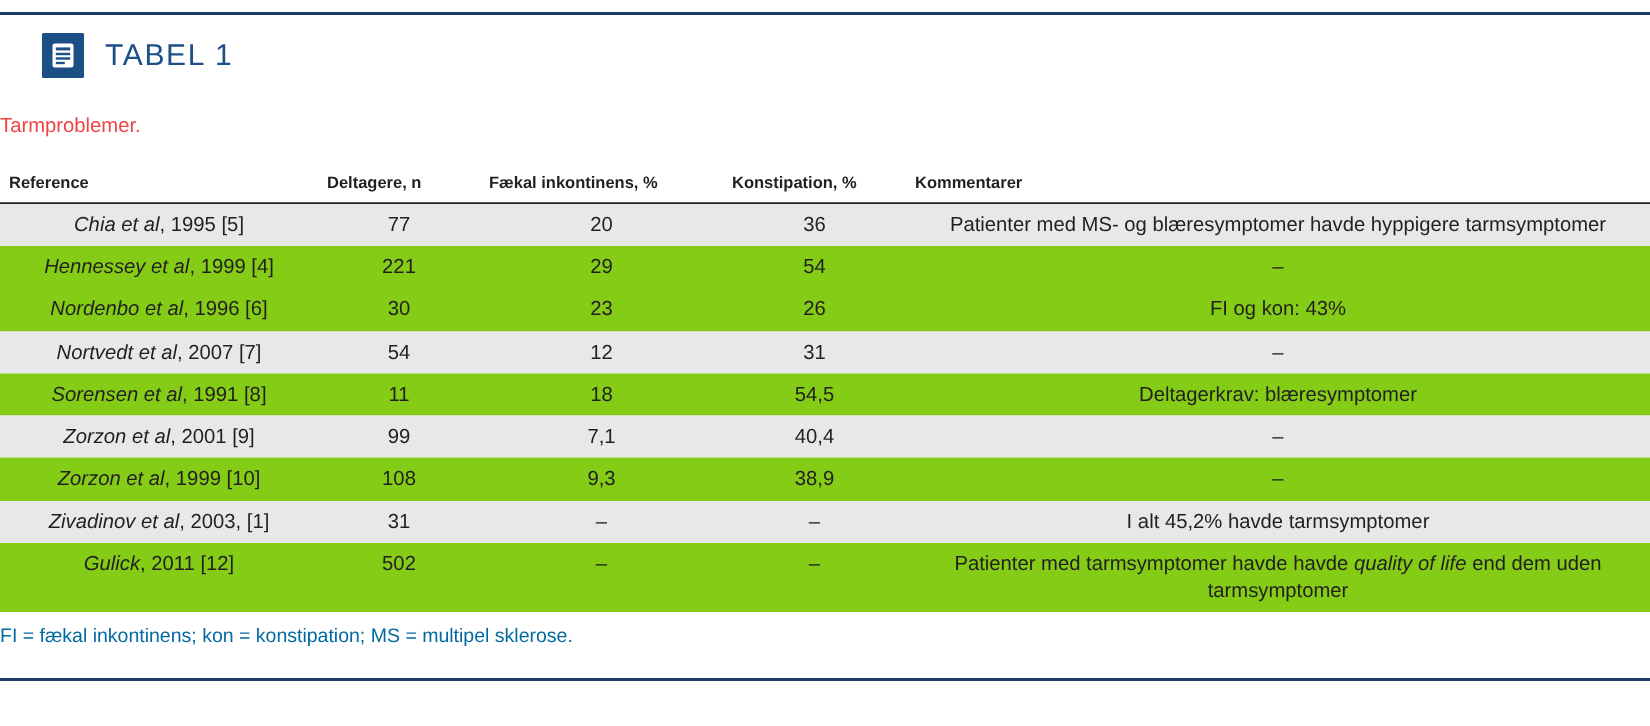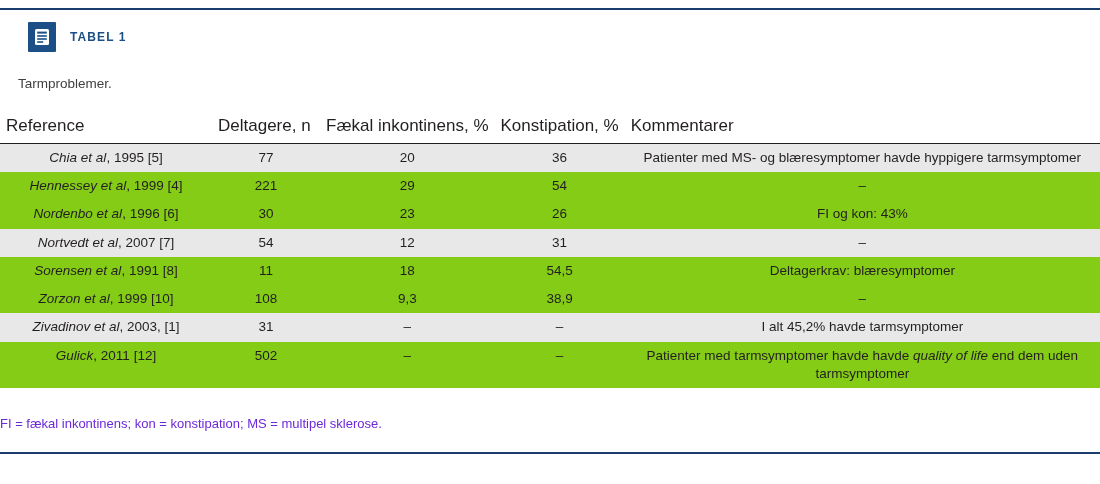--- a/index.html
+++ b/index.html
@@ -49,44 +49,43 @@
     height: 30px;
     background: #1b4f86;
     display: flex;
     align-items: center;
     justify-content: center;
     border-radius: 1px;
   }
   .header-icon svg { display: block; }
   .header-title {
     color: #1b4f86;
-    font-size: 12px;
-    font-weight: bold;
+    font-size: 20px;
+    font-weight: normal;
     letter-spacing: 1.1px;
   }
   .caption {
     position: absolute;
     top: 76px;
     left: 0px;
     font-size: 13.5px;
-    color: #404040;
-    padding-left: 18px;
+    color: #ef4444;
   }
   table.data {
     position: absolute;
     top: 112px;
     left: 0px;
     width: 1100px;
     border-collapse: collapse;
     font-size: 13.5px;
   }
   table.data th {
     text-align: left;
-    font-weight: normal;
-    font-size: 17px;
+    font-weight: bold;
+    font-size: 11px;
     padding: 4px 6px 7px 6px;
     border-bottom: 1.5px solid #231f20;
     vertical-align: bottom;
     white-space: nowrap;
   }
   table.data td {
     padding: 5px 6px 5px 6px;
     vertical-align: top;
     line-height: 1.35;
     text-align: center;
@@ -104,21 +103,21 @@
   .cell-ref em { font-style: italic; }
   .cell-n   { text-align: center; padding-right: 18px; margin-top: 13px; }
   .cell-fi  { text-align: center; padding-right: 56px; }
   .cell-kon { text-align: center; padding-right: 38px; }
   .kom-line { display: block; }
   .footnote {
     position: absolute;
     top: 416px;
     left: 0px;
     font-size: 13px;
-    color: #6d28d9;
+    color: #0369a1;
   }
   em.it { font-style: italic; }
 </style>
 </head>
 <body>
 
 <div class="page">
 
   <div class="top-rule"></div>
 
@@ -186,20 +185,29 @@
       </tr>
       <tr class="plain">
         <td class="col-ref cell-ref"><em>Sorensen et al</em><span>, 1991 [8]</span></td>
         <td class="col-n cell-n">11</td>
         <td class="col-fi cell-fi">18</td>
         <td class="col-kon cell-kon">54,5</td>
         <td class="col-kom">
             <span class="kom-line">Deltagerkrav: blæresymptomer</span>
           </td>
       </tr>
+      <tr class="shade">
+        <td class="col-ref cell-ref"><em>Zorzon et al</em><span>, 2001 [9]</span></td>
+        <td class="col-n cell-n">99</td>
+        <td class="col-fi cell-fi">7,1</td>
+        <td class="col-kon cell-kon">40,4</td>
+        <td class="col-kom">
+            <span class="kom-line">–</span>
+          </td>
+      </tr>
       <tr class="plain">
         <td class="col-ref cell-ref"><em>Zorzon et al</em><span>, 1999 [10]</span></td>
         <td class="col-n cell-n">108</td>
         <td class="col-fi cell-fi">9,3</td>
         <td class="col-kon cell-kon">38,9</td>
         <td class="col-kom">
             <span class="kom-line">–</span>
           </td>
       </tr>
       <tr class="shade">

